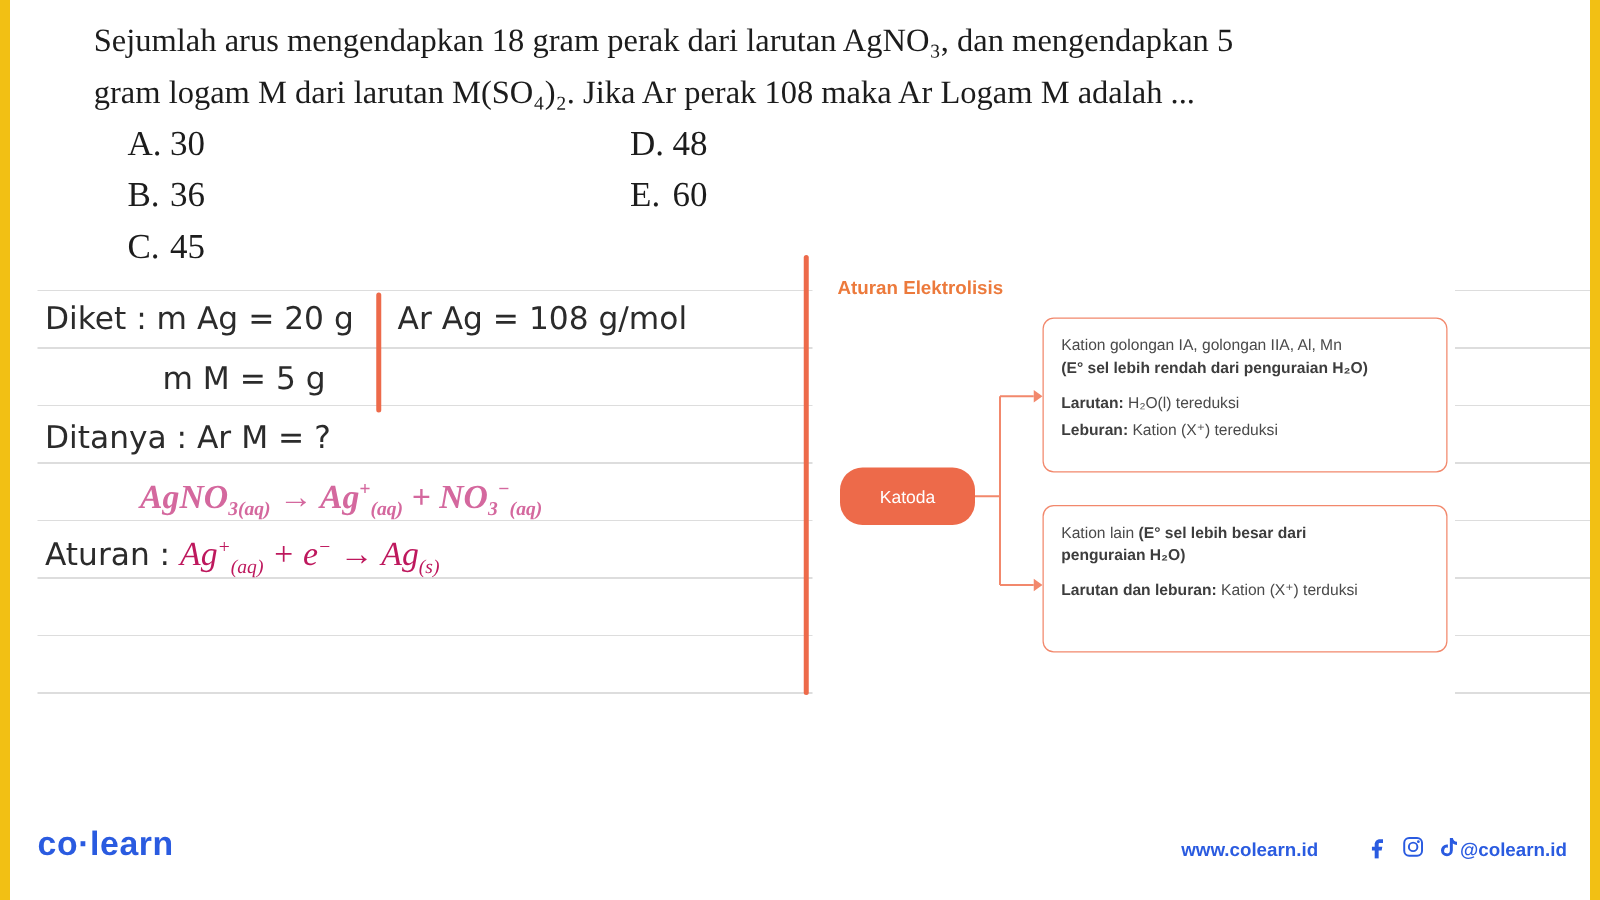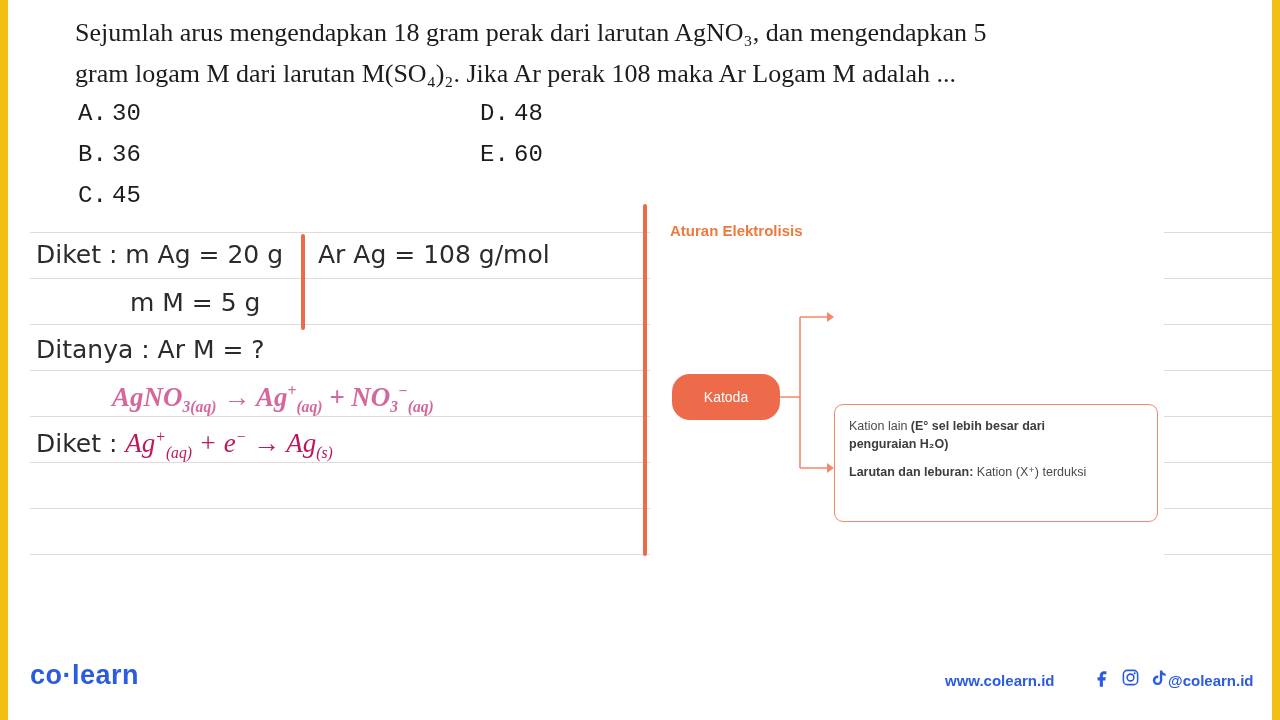--- a/index.html
+++ b/index.html
@@ -8,21 +8,21 @@
   }
   *{box-sizing:border-box;}
   body{margin:0;background:#888;}
   #app{position:relative;width:1280px;height:720px;background:#ffffff;overflow:hidden;
        font-family:"Liberation Sans","DejaVu Sans",sans-serif;}
   .edge{position:absolute;top:0;width:8px;height:720px;background:var(--yellow);}
   .edge.left{left:0;} .edge.right{right:0;}
 
   .question{position:absolute;left:75px;top:12px;width:1110px;
     font-family:"Liberation Serif","DejaVu Serif",serif;font-size:26px;line-height:41px;color:var(--ink);}
-  .opt{position:absolute;font-family:Liberation Mono, monospace;font-size:24px;color:var(--ink);}
+  .opt{position:absolute;font-family:Liberation Serif, serif;font-size:28px;color:var(--ink);margin-left:24px;}
   .opt .ol{display:inline-block;min-width:34px;}
 
   .ruled{position:absolute;left:30px;right:8px;top:232px;height:341px;
     background:repeating-linear-gradient(to bottom,var(--rule) 0,var(--rule) 1px,transparent 1px,transparent 46px);}
 
   .wtext{position:absolute;font-size:25px;color:var(--work);font-family:"DejaVu Sans","Liberation Sans",sans-serif;}
   .vbar{position:absolute;width:4px;background:var(--accent);border-radius:2px;}
   .divider{position:absolute;left:643px;top:204px;width:4px;height:352px;background:var(--accent);border-radius:2px;}
 
   .math{font-family:"Liberation Serif","DejaVu Serif",serif;font-style:italic;font-size:27px;}
@@ -81,33 +81,38 @@
 
   <div class="ruled"></div>
 
   <div class="wtext" style="left:36px;top:240px">Diket : m Ag = 20 g</div>
   <div class="vbar" style="left:301px;top:234px;height:96px"></div>
   <div class="wtext" style="left:318px;top:240px">Ar Ag = 108 g/mol</div>
   <div class="wtext" style="left:130px;top:288px">m M = 5 g</div>
   <div class="wtext" style="left:36px;top:335px">Ditanya : Ar M = ?</div>
   <div class="math pink" style="left:112px;top:382px"><span>AgNO</span><sub>3(aq)</sub><span> → Ag</span><sup>+</sup><sub>(aq)</sub><span> + NO</span><sub>3</sub><sup>−</sup><sub>(aq)</sub></div>
   <div class="wtext" style="left:36px;top:428px">
-    <span>Diket : </span><span class="math dark"><span>Ag</span><sup>+</sup><sub>(aq)</sub><span> + e</span><sup>−</sup><span> → Ag</span><sub>(s)</sub></span>
+    <span>Aturan : </span><span class="math dark"><span>Ag</span><sup>+</sup><sub>(aq)</sub><span> + e</span><sup>−</sup><span> → Ag</span><sub>(s)</sub></span>
   </div>
 
   <div class="divider"></div>
 
   <div class="panel">
     <div class="ptitle">Aturan Elektrolisis</div>
     <svg class="connectors" viewBox="0 0 514 372">
       <path d="M130 191 H150 M150 191 V111 M150 111 H177 M150 191 V262 M150 262 H177" fill="none" stroke="#F2886C" stroke-width="1.6"></path>
       <polygon points="177,106 184,111 177,116" fill="#F2886C"></polygon>
       <polygon points="177,257 184,262 177,267" fill="#F2886C"></polygon>
     </svg>
     <div class="chip">Katoda</div>
+    <div class="pbox box1">
+      <p class="ppara"><span>Kation golongan IA, golongan  IIA, Al, Mn</span><br><b>(E° sel lebih rendah dari penguraian H₂O)</b></p>
+      <p class="pline"><b>Larutan:</b><span> H₂O(l) tereduksi</span></p>
+      <p class="pline"><b>Leburan:</b><span> Kation (X⁺) tereduksi</span></p>
+    </div>
     <div class="pbox box2">
       <p class="ppara"><span>Kation lain </span><b>(E° sel lebih besar dari</b><br><b>penguraian H₂O)</b></p>
       <p class="pline"><b>Larutan dan leburan:</b><span> Kation (X⁺) terduksi</span></p>
     </div>
   </div>
 
   <div class="logo">co·learn</div>
   <div class="furl">www.colearn.id</div>
   <div class="ficons">
     <span class="icon">

